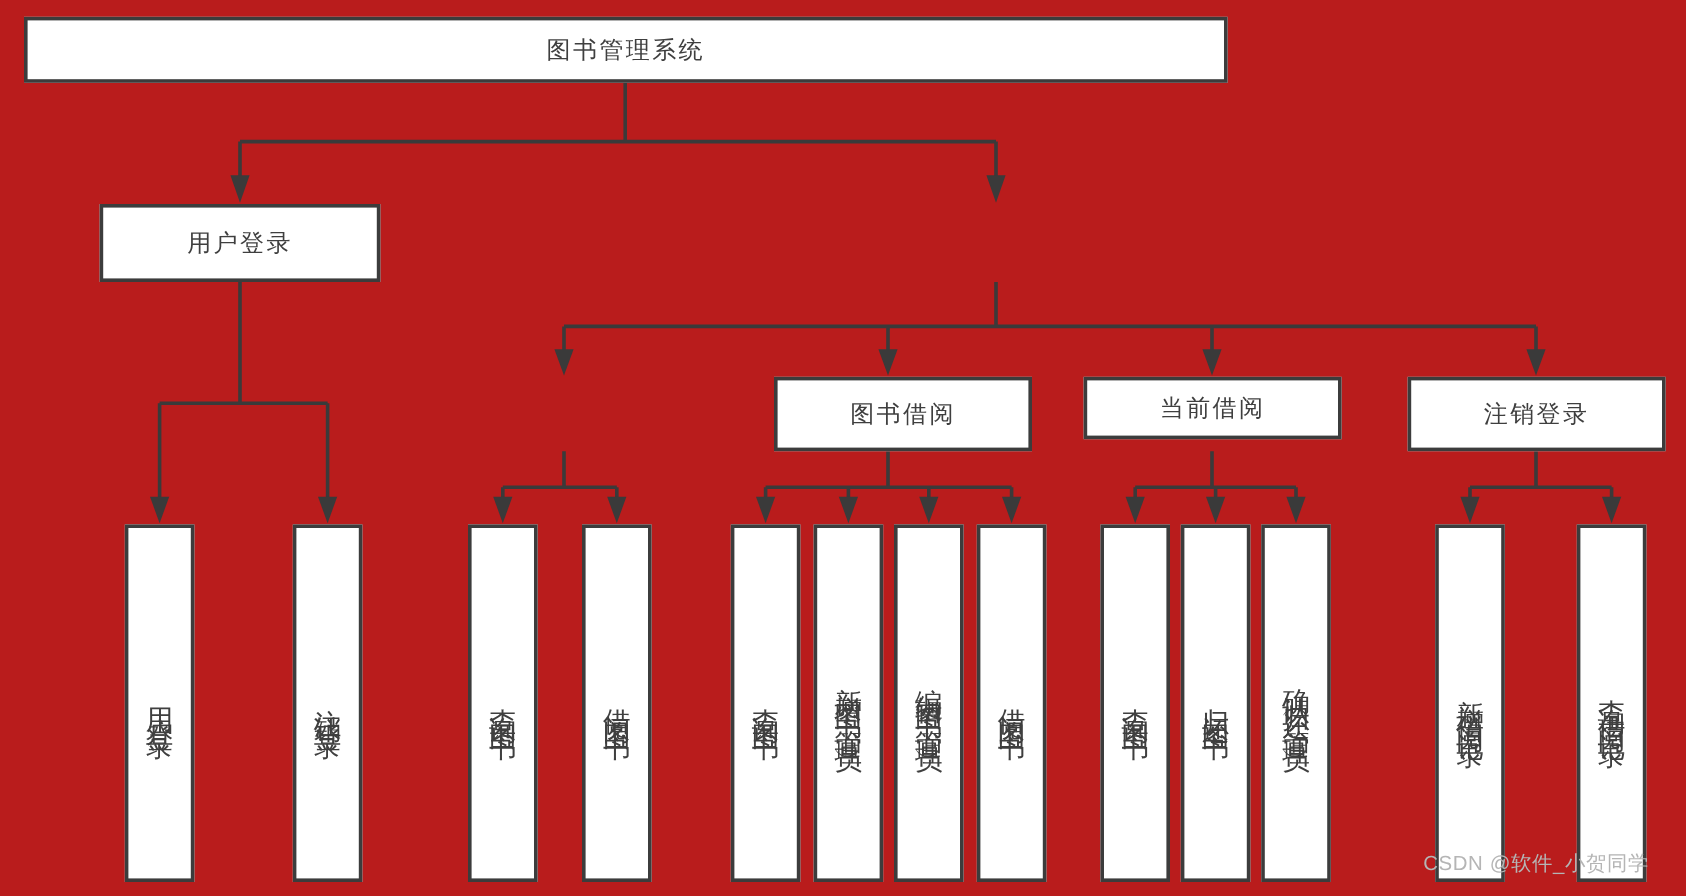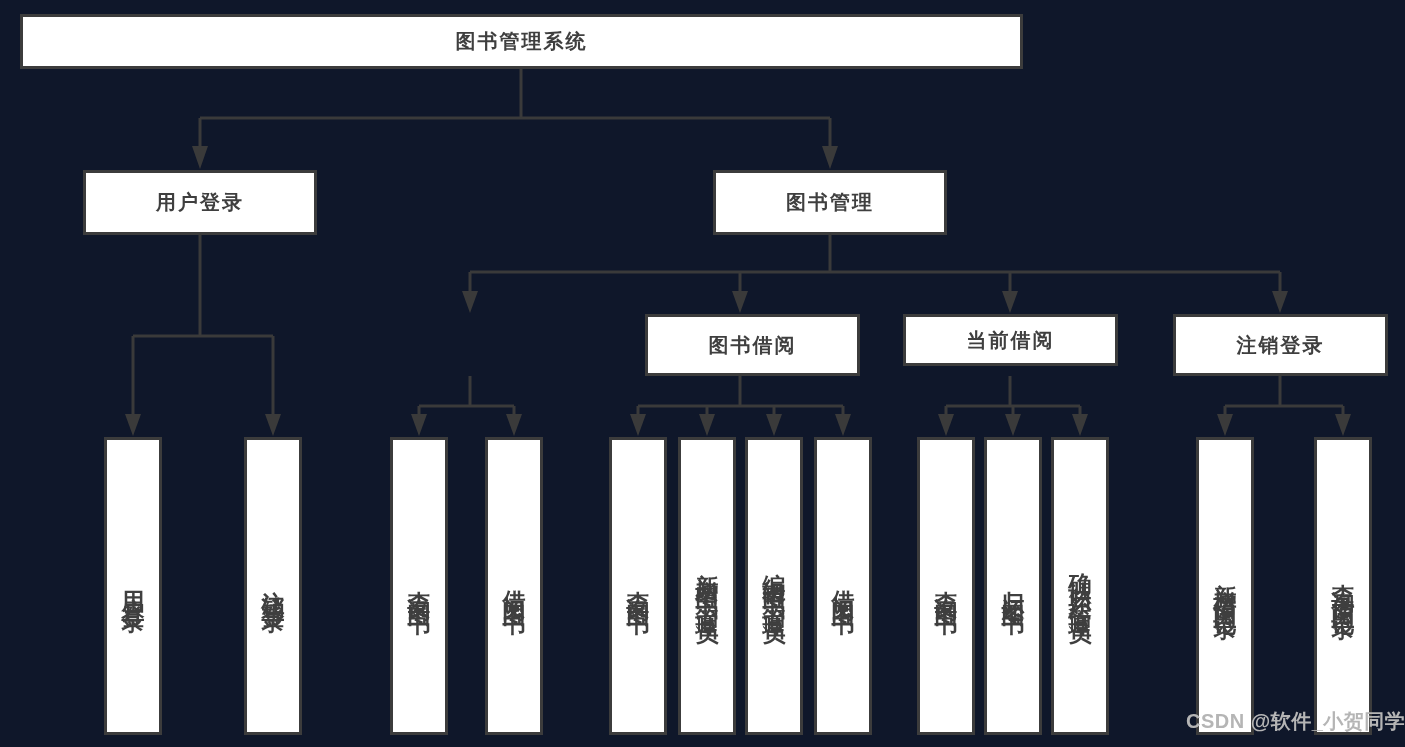--- a/index.html
+++ b/index.html
@@ -5,23 +5,22 @@
   html, body {
     margin: 0;
     padding: 0;
     background: #ffffff;
     font-family: "Liberation Sans", "DejaVu Sans", sans-serif;
   }
   .canvas {
     position: relative;
     width: 1405px;
     height: 747px;
-    background: #0f172a;
+    background: #b91c1c;
     overflow: hidden;
-    font-weight: bold;
   }
   .connectors {
     position: absolute;
     left: 0;
     top: 0;
     width: 1405px;
     height: 747px;
     pointer-events: none;
   }
   .box {
@@ -73,21 +72,21 @@
   .n-cb-query        { left: 917px; }
   .n-cb-return       { left: 984px; }
   .n-cb-confirm      { left: 1051px; }
   .n-br-add          { left: 1196px; }
   .n-br-query        { left: 1314px; }
 
   .watermark {
     position: absolute;
     left: 1186px;
     top: 708px;
-    font-size: 20px;
+    font-size: 17px;
     color: #b5b5b5;
     white-space: nowrap;
     z-index: 5;
     letter-spacing: 0.5px;
   }
 </style>
 </head>
 <body>
 
 <div class="canvas">
@@ -132,23 +131,20 @@
     </g>
   </svg>
 
   <div class="box hbox n-root">
     <span>图书管理系统</span>
   </div>
 
   <div class="box hbox n-user-login">
     <span>用户登录</span>
   </div>
-  <div class="box hbox n-book-mgmt">
-    <span>图书管理</span>
-  </div>
 
   <div class="box hbox n-book-borrow">
     <span>图书借阅</span>
   </div>
   <div class="box hbox n-current-borrow">
     <span>当前借阅</span>
   </div>
   <div class="box hbox n-borrow-records">
     <span>注销登录</span>
   </div>

